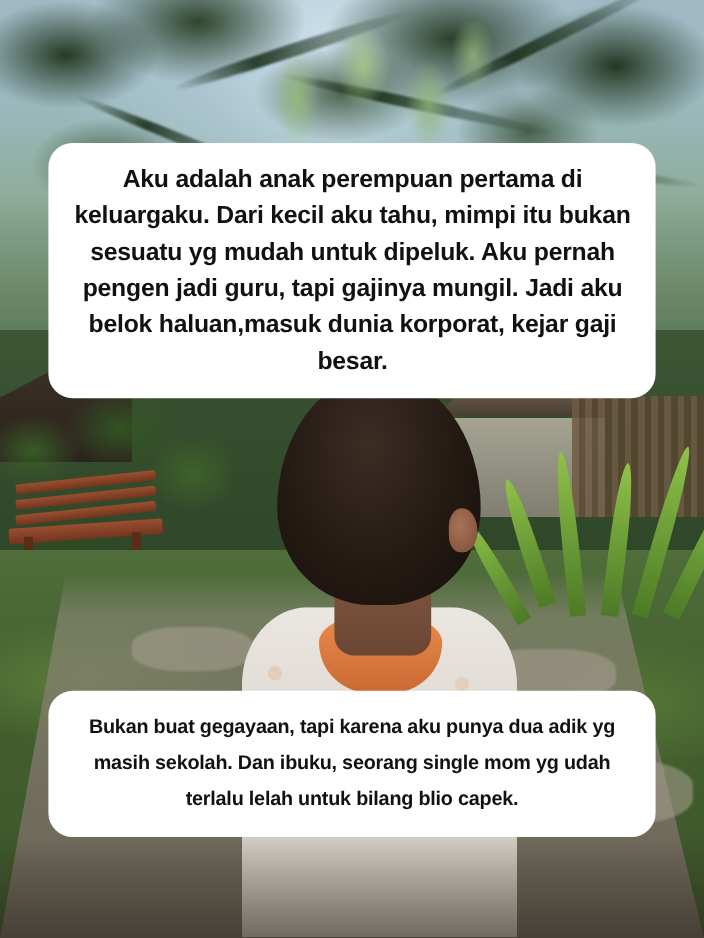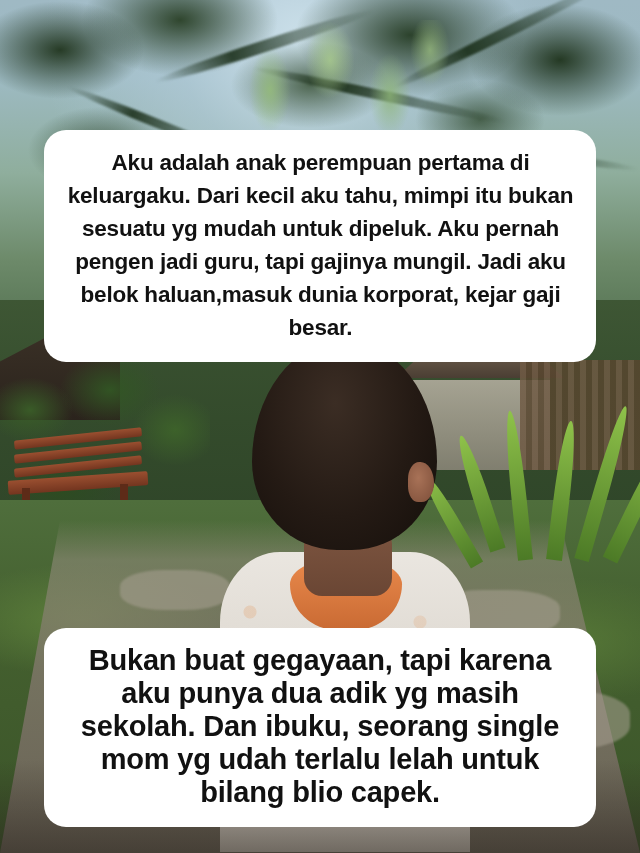--- a/index.html
+++ b/index.html
@@ -209,21 +209,21 @@
     width: 552px;
     padding: 16px 21px 18px 22px;
     font-size: 22.5px;
     line-height: 33px;
   }
   #caption-bottom {
     left: 44px;
     top: 628px;
     width: 552px;
     padding: 16px 22px 18px 22px;
-    font-size: 29px;
+    font-size: 18px;
     line-height: 33px;
   }
 </style>
 </head>
 <body>
 
 <div class="canvas">
 
   <div class="photo">
 

